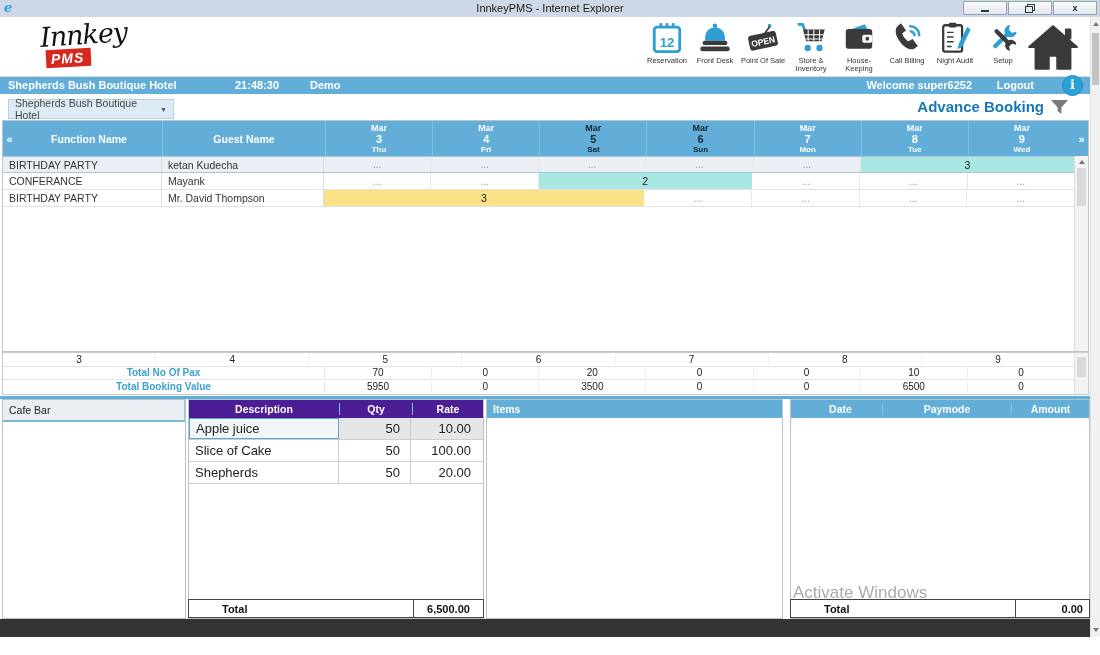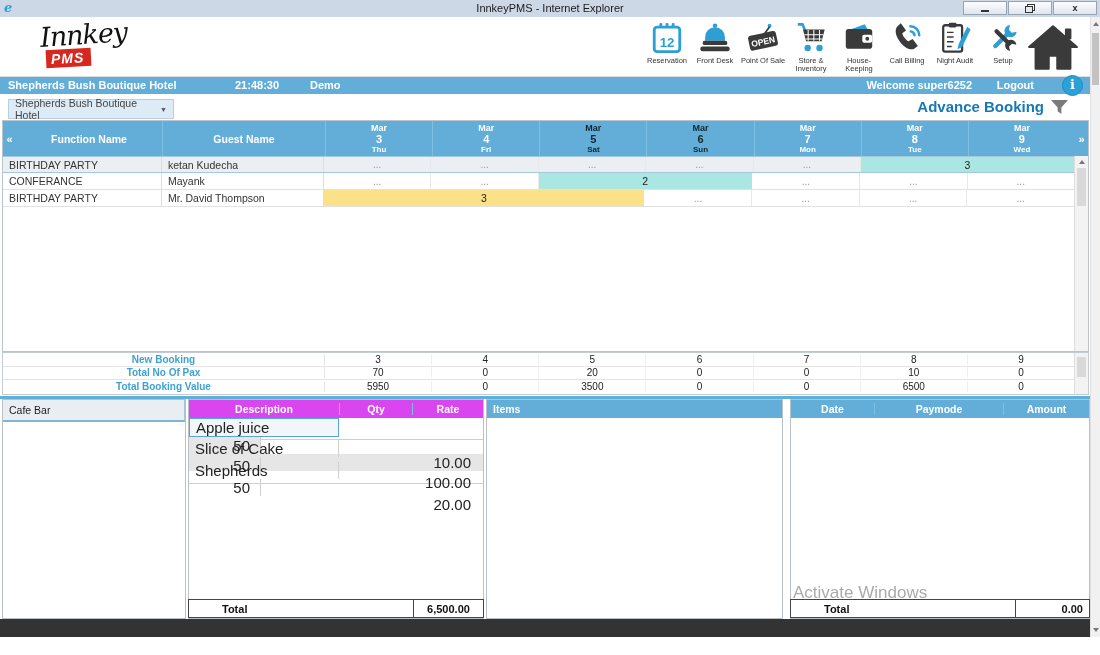--- a/index.html
+++ b/index.html
@@ -93,41 +93,41 @@
         border-left:1px solid #ddd;}
   .sum-scroll .thumb{position:absolute;left:2px;top:4px;width:9px;height:20px;background:#d9d9d9;}
   .blue-sep{position:absolute;left:0;top:396px;width:1090px;height:3px;background:#5fb0d8;}
   
   .panel{position:absolute;top:399px;height:220px;background:#fff;border:1px solid #b9c0c8;
         box-sizing:border-box;}
   .panel-outlets{left:2px;width:184px;}
   .outlet-item{height:20px;display:flex;align-items:center;padding-left:6px;font-size:10.5px;
         color:#222;background:#e9eef3;border-bottom:2px solid #7fb6d5;border-right:1px solid #9fc6dc;}
   .panel-order{left:188px;width:296px;}
-  .ohead{display:flex;height:18px;background:#d946ef;color:#fff;font-weight:bold;font-size:10.5px;
+  .ohead{display:flex;height:18px;background:#4c1d95;color:#fff;font-weight:bold;font-size:10.5px;
         align-items:center;}
   .oh{text-align:center;border-left:1px solid #7fc0e2;}
   .oh:first-child{border-left:none;}
   .oh-desc{width:150px;}.oh-qty{width:72px;}.oh-rate{flex:1;}
-  .orow{display:flex;height:21px;border-bottom:1px solid #cfcfcf;font-size:15px;color:#222;flex-direction:column;}
+  .orow{display:flex;height:21px;border-bottom:1px solid #cfcfcf;font-size:13px;color:#222;}
   .o-desc{width:150px;display:flex;align-items:center;padding-left:6px;box-sizing:border-box;
         border-right:1px solid #cfcfcf;}
   .o-qty{width:72px;display:flex;align-items:center;justify-content:flex-end;padding-right:10px;
         box-sizing:border-box;border-right:1px solid #cfcfcf;}
   .o-rate{flex:1;display:flex;align-items:center;justify-content:flex-end;padding-right:12px;}
   .orow.osel .o-desc{background:#f3f6f9;border:1px solid #58a6d5;}
   .orow.osel .o-qty,.orow.osel .o-rate{background:#e6e6e6;}
   .panel-items{left:486px;width:297px;}
   .ihead{height:18px;background:#62aed8;color:#fff;font-weight:bold;font-size:10.5px;
         display:flex;align-items:center;padding-left:6px;}
   .panel-pay{left:790px;width:300px;}
   .phead{display:flex;height:18px;background:#62aed8;color:#fff;font-weight:bold;font-size:10.5px;
         align-items:center;}
   .ph{text-align:center;border-left:1px solid #7fc0e2;}
-  .ph:first-child{border-left:none;}
+  .ph:first-child{border-left:none;padding-left:8px;}
   .ph-date{width:83px;}.ph-mode{width:128px;}.ph-amt{flex:1;}
   .tot{position:absolute;left:-1px;right:-1px;bottom:0;height:19px;display:flex;background:#fff;
         border:1px solid #444;box-sizing:border-box;font-weight:bold;font-size:11px;color:#111;}
   .tot-label{width:197px;display:flex;align-items:center;padding-left:5px;box-sizing:border-box;
         border-right:1px solid #444;margin-left:28px;}
   .tot-val{flex:1;display:flex;align-items:center;}
   .tot-val.center{justify-content:center;}
   .tot-val.right{justify-content:flex-end;padding-right:6px;}
   
   .darkbar{position:absolute;left:0;top:619px;width:1090px;height:18px;background:#333;}
@@ -381,21 +381,20 @@
       </div>
     <div class="grid-scroll">
       <div class="tri-up"></div>
       <div class="thumb"></div>
     </div>
   </div>
 
   <div class="summary">
     <div class="srows" id="summary-rows">
         <div class="srow">
-          <div class="s-label">New Booking</div>
           <div class="s-val">3</div>
           <div class="s-val">4</div>
           <div class="s-val">5</div>
           <div class="s-val">6</div>
           <div class="s-val">7</div>
           <div class="s-val">8</div>
           <div class="s-val">9</div>
         </div>
         <div class="srow">
           <div class="s-label">Total No Of Pax</div>

